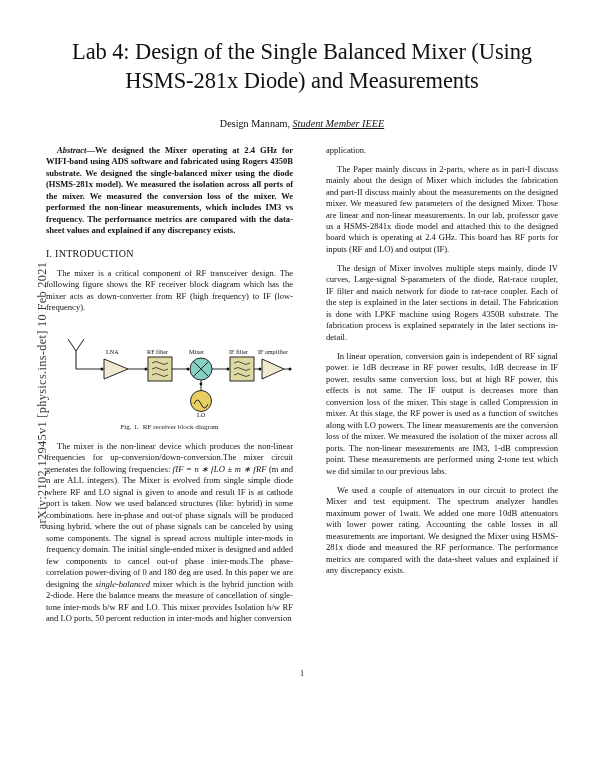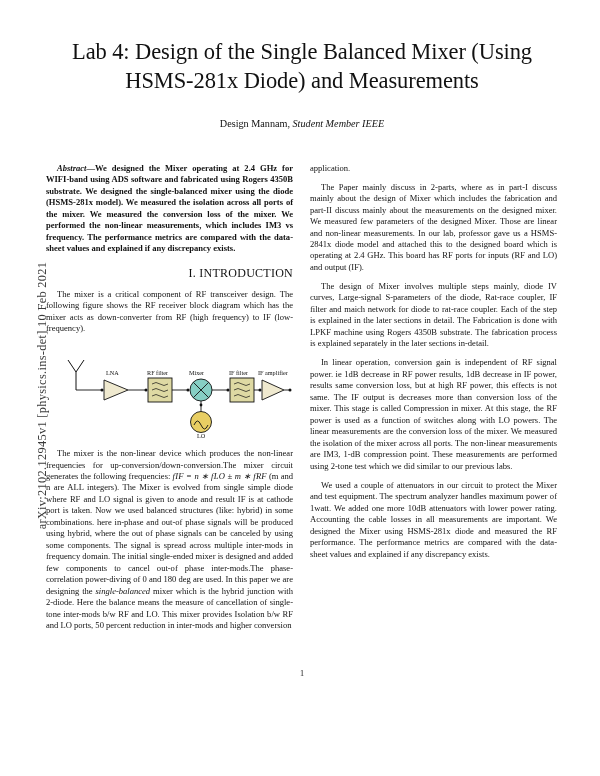--- a/index.html
+++ b/index.html
@@ -47,26 +47,26 @@
     line-height: 1.28;
     text-align: center;
     letter-spacing: -0.1px;
   }
 
   .author {
     margin-top: 22px;
     text-align: center;
     font-size: 10.2px;
   }
-  .author .ital { font-style: italic; }
+  .author .ital { font-style: italic; text-decoration: underline; }
 
   .columns {
-    margin-top: 34px;
+    margin-top: 16px;
     display: flex;
-    gap: 17px;
+    gap: 33px;
   }
   .col {
     width: 247px;
     font-size: 8.55px;
     line-height: 1.345;
     text-align: justify;
   }
 
   p.para {
     margin: 0 0 7.5px 0;
@@ -79,22 +79,22 @@
     text-indent: 11px;
     margin: 0 0 10px 0;
     text-align: justify;
   }
   .abstract .lead {
     font-style: italic;
     font-weight: bold;
   }
 
   .section-head {
-    text-align: right;
-    font-size: 12px;
+    text-align: left;
+    font-size: 10px;
     font-variant: small-caps;
     margin: 11px 0 7px 0;
     letter-spacing: 0.25px;
   }
 
   .mathf {
     font-family: Liberation Serif, serif;
     font-style: italic;
     letter-spacing: 0.2px;
   }
@@ -215,20 +215,23 @@
             <circle cx="244" cy="48" r="1.5" fill="#111"></circle>
 
             <text x="60" y="33" font-family="Liberation Serif, serif" font-size="6.2" fill="#111">LNA</text>
             <text x="101" y="33" font-family="Liberation Serif, serif" font-size="6.2" fill="#111">RF filter</text>
             <text x="143" y="33" font-family="Liberation Serif, serif" font-size="6.2" fill="#111">Mixer</text>
             <text x="183" y="33" font-family="Liberation Serif, serif" font-size="6.2" fill="#111">IF filter</text>
             <text x="212" y="33" font-family="Liberation Serif, serif" font-size="6.2" fill="#111">IF amplifier</text>
             <text x="155" y="96" text-anchor="middle" font-family="Liberation Serif, serif" font-size="6.2" fill="#111">LO</text>
           </svg>
         </div>
+        <div class="fig-caption">
+          <span class="lbl">Fig. 1.</span><span>RF receiver block diagram</span>
+        </div>
       </div>
 
       <p class="para tight"><span>The mixer is the non-linear device which produces the non-linear frequencies for up-conversion/down-conversion.The mixer circuit generates the following frequencies: </span><span class="mathf">fIF = n ∗ fLO ± m ∗ fRF</span><span> (m and n are ALL integers). The Mixer is evolved from single simple diode where RF and LO signal is given to anode and result IF is at cathode port is taken. Now we used balanced structures (like: hybrid) in some combinations. here in-phase and out-of phase signals will be produced using hybrid, where the out of phase signals can be canceled by using some components. The signal is spread across multiple inter-mods in frequency domain. The initial single-ended mixer is designed and added few components to cancel out-of phase inter-mods.The phase-correlation power-diving of 0 and 180 deg are used. In this paper we are designing the </span><span class="bold-ital">single-balanced</span><span> mixer which is the hybrid junction with 2-diode. Here the balance means the measure of cancellation of single-tone inter-mods b/w RF and LO. This mixer provides Isolation b/w RF and LO ports, 50 percent reduction in inter-mods and higher conversion</span></p>
     </div>
 
     <div class="col">
       <p class="para" style="text-indent:0">application.</p>
       <p class="para">The Paper mainly discuss in 2-parts, where as in part-I discuss mainly about the design of Mixer which includes the fabrication and part-II discuss mainly about the measurements on the designed mixer. We measured few parameters of the designed Mixer. Those are linear and non-linear measurements. In our lab, professor gave us a HSMS-2841x diode model and attached this to the designed board which is operating at 2.4 GHz. This board has RF ports for inputs (RF and LO) and output (IF).</p>
       <p class="para">The design of Mixer involves multiple steps mainly, diode IV curves, Large-signal S-parameters of the diode, Rat-race coupler, IF filter and maich network for diode to rat-race coupler. Each of the step is explained in the later sections in detail. The Fabrication is done with LPKF machine using Rogers 4350B substrate. The fabrication process is explained separately in the later sections in-detail.</p>
       <p class="para">In linear operation, conversion gain is independent of RF signal power. ie 1dB decrease in RF power results, 1dB decrease in IF power, results same conversion loss, but at high RF power, this effects is not same. The IF output is decreases more than conversion loss of the mixer. This stage is called Compression in mixer. At this stage, the RF power is used as a function of switches along with LO powers. The linear measurements are the conversion loss of the mixer. We measured the isolation of the mixer across all ports. The non-linear measurements are IM3, 1-dB compression point. These measurements are performed using 2-tone test which we did similar to our previous labs.</p>

